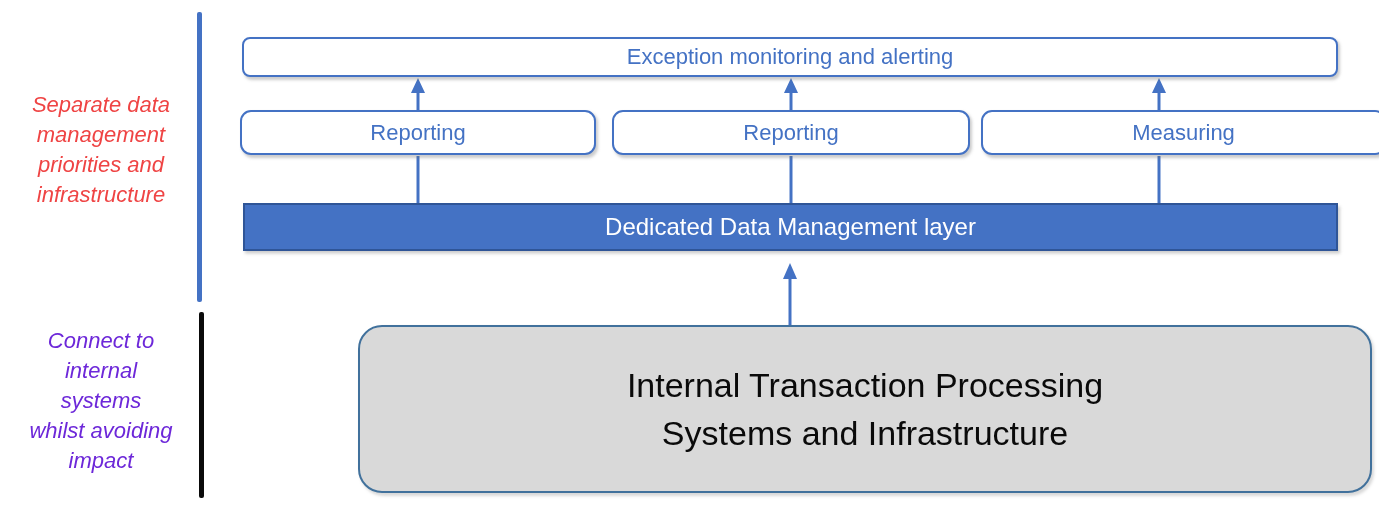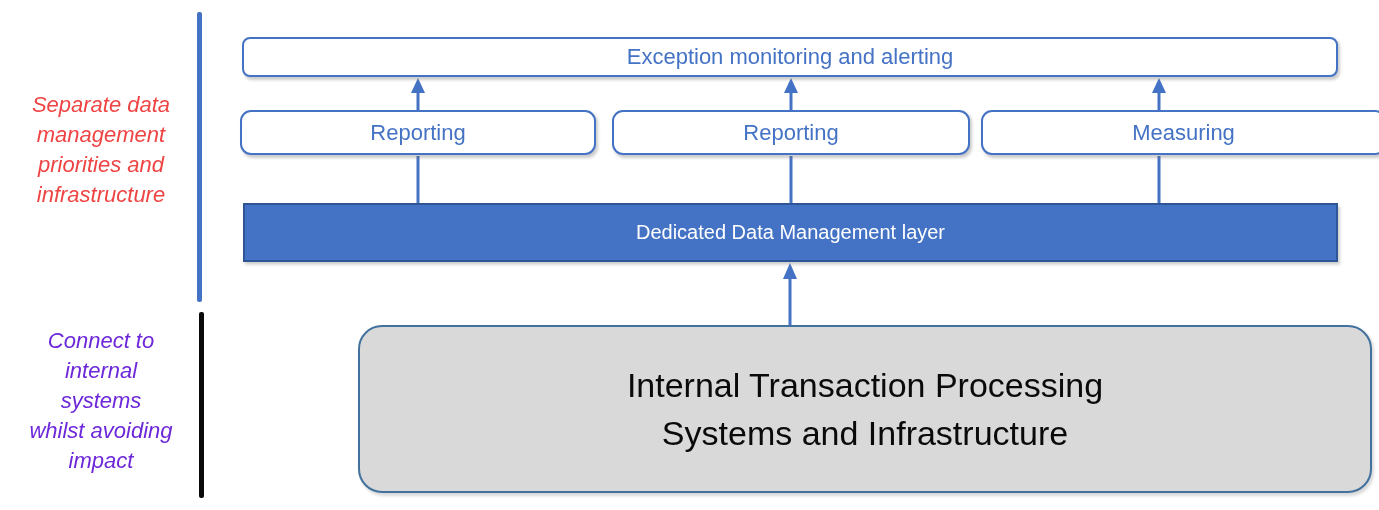--- a/index.html
+++ b/index.html
@@ -35,24 +35,24 @@
     box-shadow:2px 2.5px 3px rgba(110,110,110,0.35);
   }
   .top-box{left:242px;top:37px;width:1096px;height:40px;border-radius:8px;}
   .mid-box{top:110px;height:45px;border-radius:11px;}
   .mid-box.b0{left:240px;width:356px;}
   .mid-box.b1{left:612px;width:358px;}
   .mid-box.b2{left:981px;width:405px;}
 
   
   .layer-bar{
-    left:243px;top:203px;width:1095px;height:59px;
+    left:243px;top:203px;width:1095px;height:48px;
     background:#4472C4;border:2px solid #2F5597;
     display:flex;align-items:center;justify-content:center;
-    color:#ffffff;font-size:20px;
+    color:#ffffff;font-size:24px;
     box-shadow:2px 2.5px 3px rgba(110,110,110,0.35);
   }
 
   
   .gray-box{
     left:358px;top:325px;width:1014px;height:168px;
     background:#D9D9D9;border:2px solid #41719C;border-radius:24px;
     display:flex;align-items:center;justify-content:center;
     color:#0a0a0a;font-size:34px;line-height:48px;
     text-align:center;white-space:pre-line;

